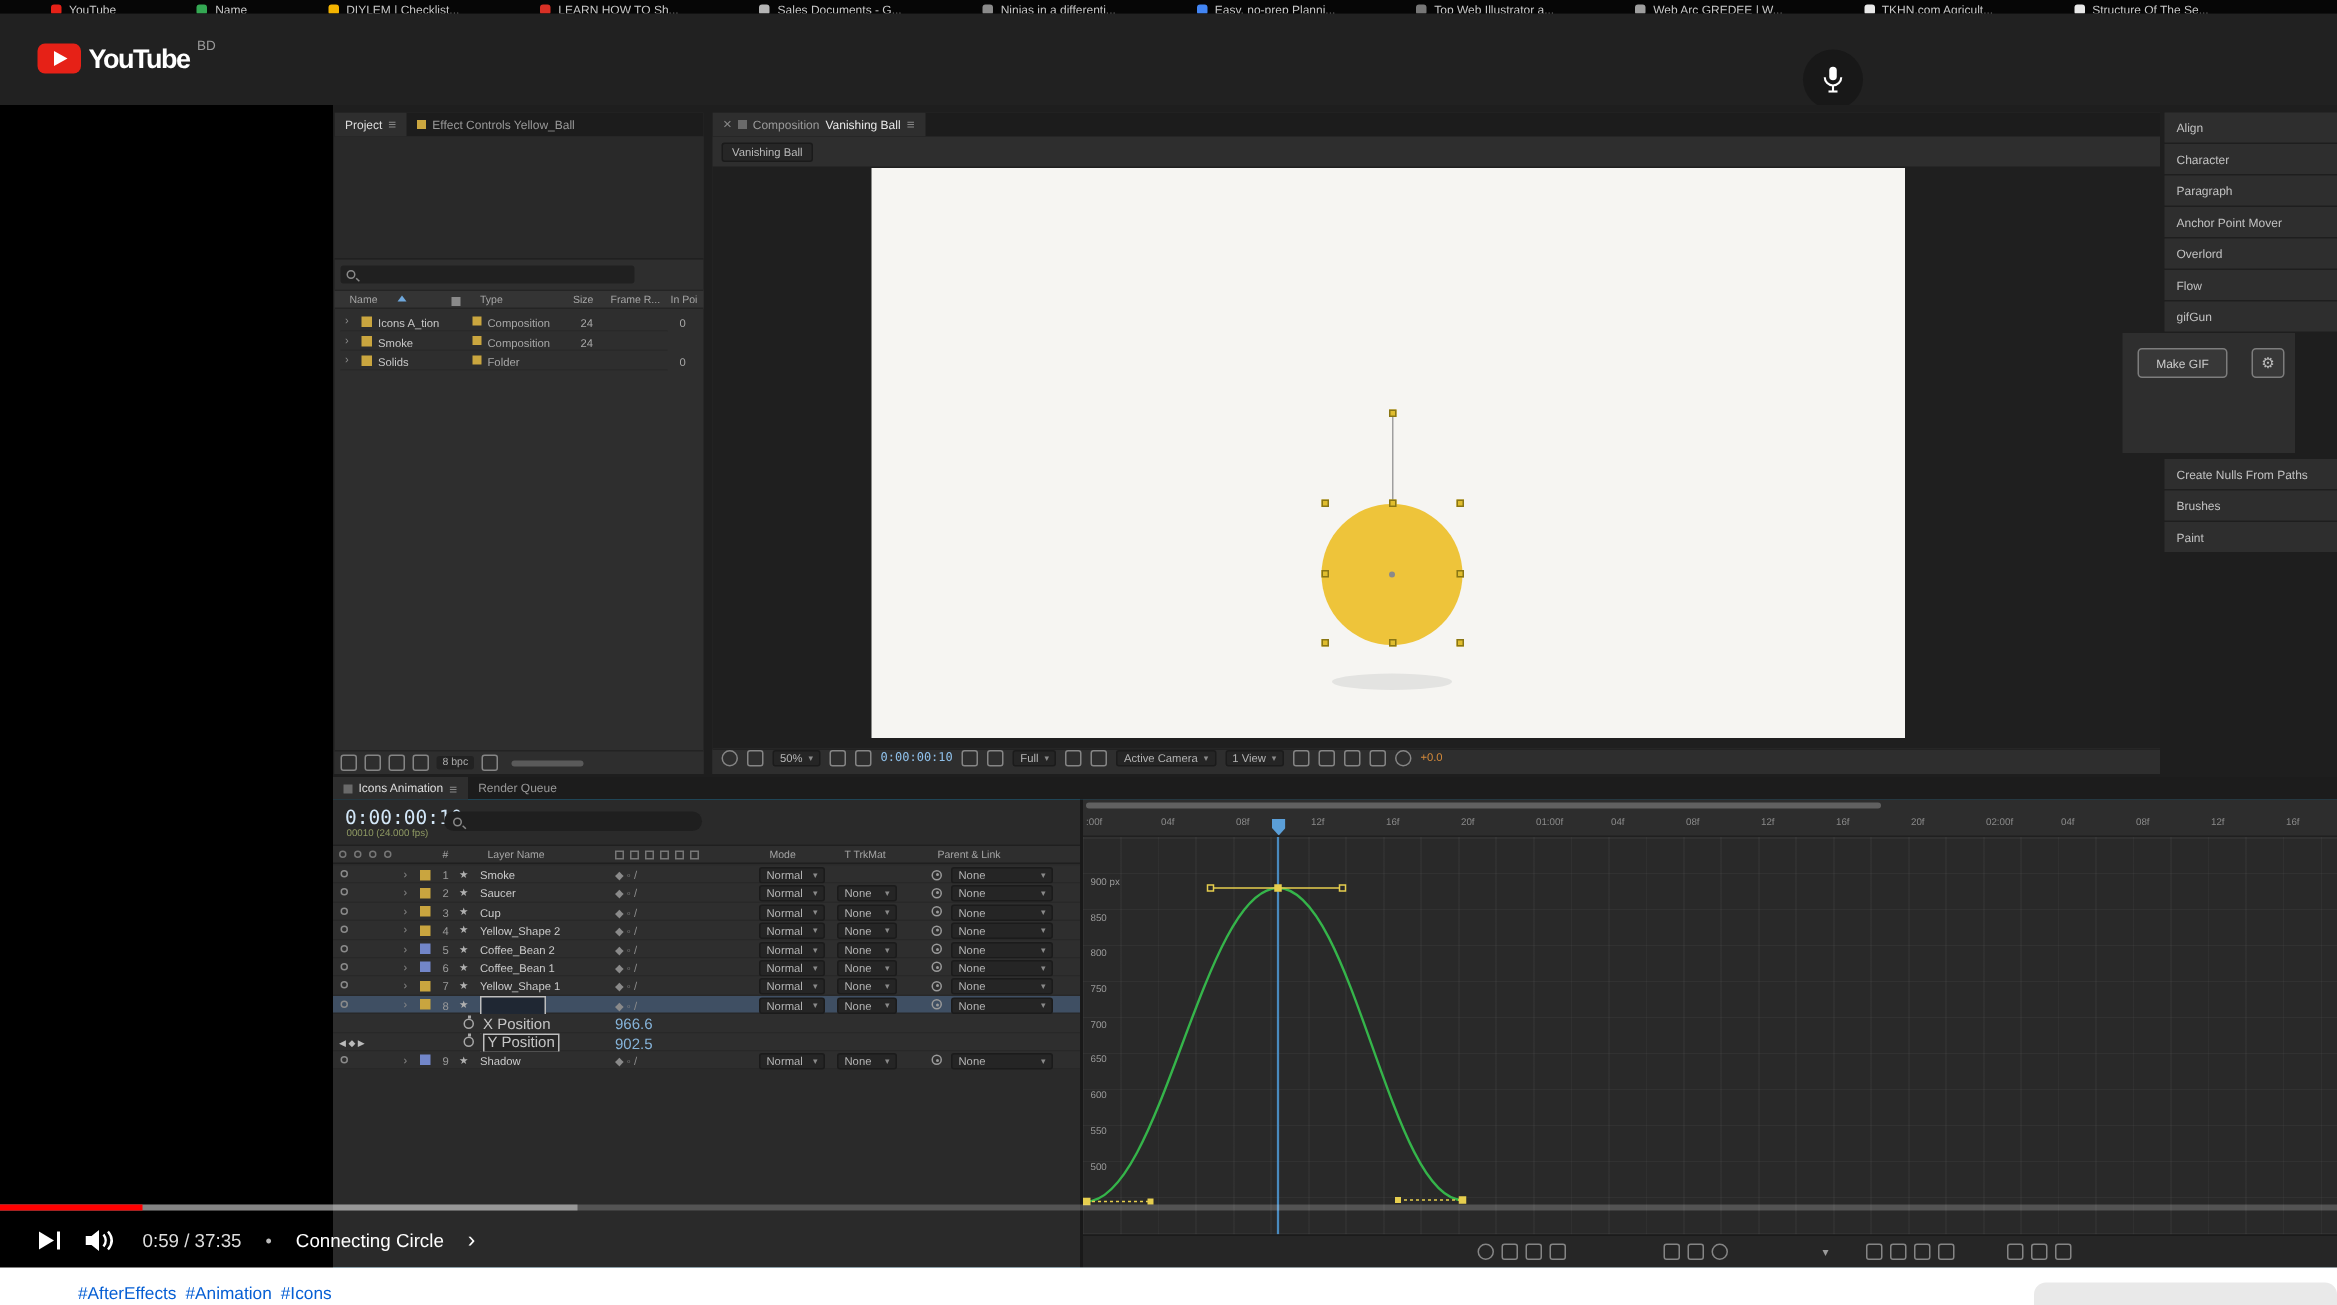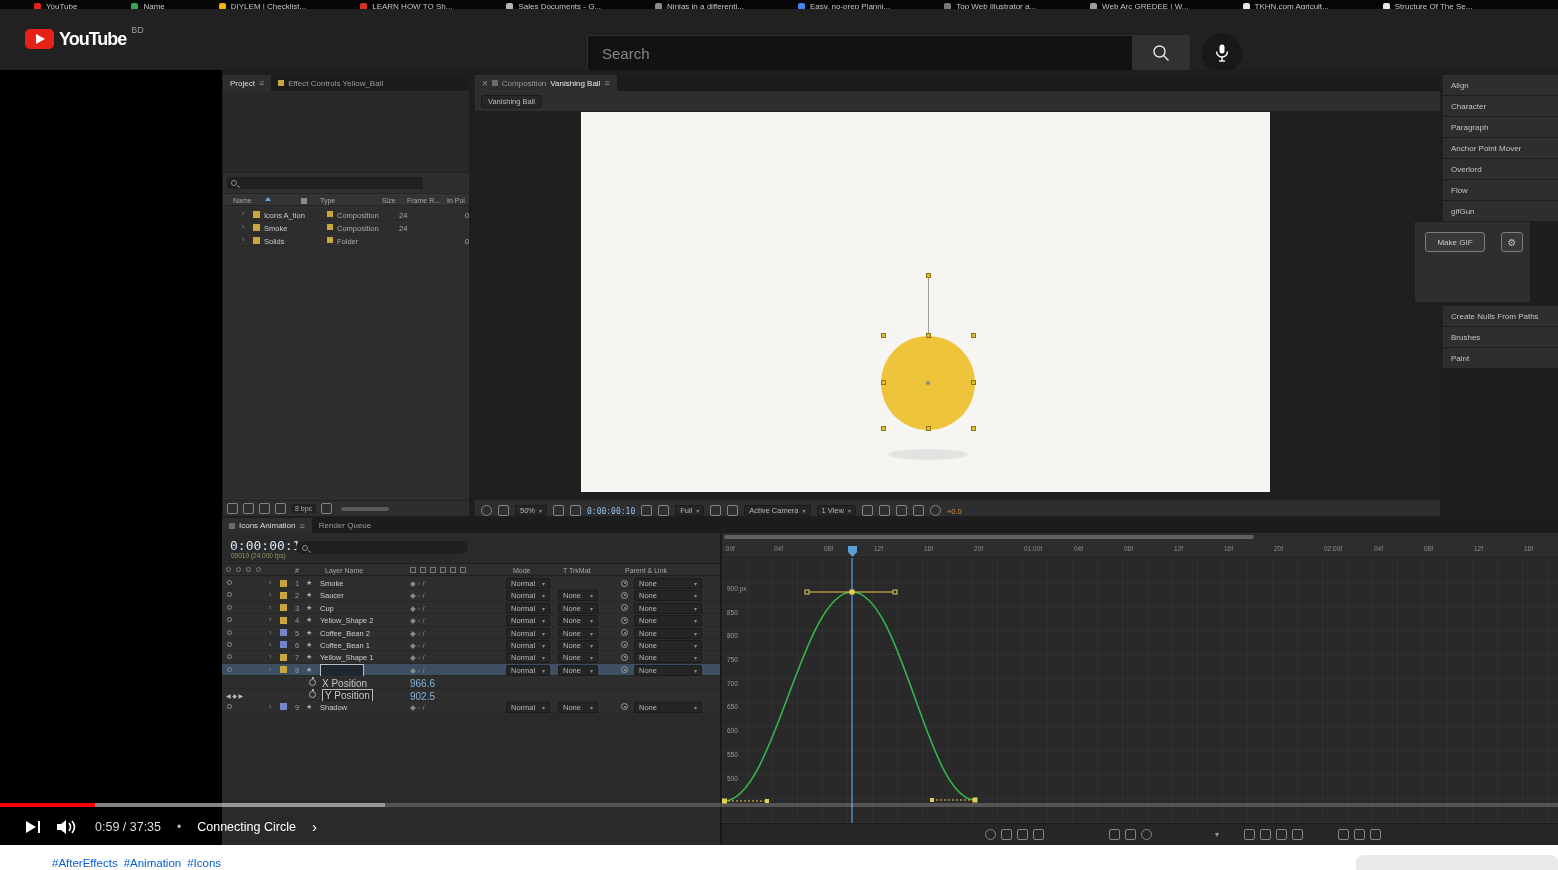--- a/index.html
+++ b/index.html
@@ -47,21 +47,21 @@
 .mini-circ{width:5px;height:5px;border:1px solid #777;border-radius:50%;position:absolute;top:4px}
 .mini-sq{width:6px;height:6px;border:1px solid #777;position:absolute;top:3px}
 
 
 #panel-project{left:1px;top:5px;width:246px;height:441px}
 #prj-preview{position:absolute;left:0;top:16px;width:246px;height:82px;background:#292929;border-bottom:1px solid #202020}
 #prj-search{position:absolute;left:4px;top:102px;width:196px;height:12px;background:#202020;border-radius:2px;display:flex;align-items:center;gap:4px;padding:0 4px}
 #prj-cols{position:absolute;left:0;top:118px;width:246px;height:13px;background:#343434;border-top:1px solid #242424;border-bottom:1px solid #242424;font-size:7px;color:#a5a5a5}
 #prj-cols>span{position:absolute;top:3px}
 .sort-asc{width:0;height:0;border-left:3px solid transparent;border-right:3px solid transparent;border-bottom:4px solid #6fa8dc;position:absolute;top:5px}
-#prj-rows{position:absolute;left:16px;top:133px;width:218px}
+#prj-rows{position:absolute;left:4px;top:133px;width:218px}
 .prj-row{position:relative;height:13px;border-bottom:1px solid #292929;font-size:7.5px;background:#2e2e2e}
 .prj-row>*{position:absolute;top:3px}
 .prj-exp{left:3px;color:#888;top:1px}
 .prj-exp:before{content:"›"}
 .prj-sw{left:14px;width:7px;height:7px;background:#caa63f}
 .prj-name{left:25px;color:#c8c8c8;white-space:nowrap}
 .prj-type-sw{left:88px;width:6px;height:6px;background:#caa63f}
 .prj-type{left:98px;color:#a8a8a8}
 .prj-size{left:160px;color:#a8a8a8}
 .prj-right{left:226px;color:#a8a8a8}
@@ -72,21 +72,21 @@
 
 #panel-comp{left:253px;top:5px;width:965px;height:441px}
 #comp-subtab{position:absolute;left:6px;top:20px;height:13px;background:#262626;border:1px solid #1a1a1a;border-radius:2px;display:flex;align-items:center;padding:0 6px;font-size:7.5px;color:#bbb}
 #comp-viewer{position:absolute;left:0;top:36px;width:965px;height:388px;background:#1f1f1f}
 #comp-canvas{position:absolute;left:106px;top:1px;width:689px;height:380px;background:#f6f5f2}
 #ball{position:absolute;left:300px;top:224px;width:94px;height:94px;border-radius:50%;background:#eec43a}
 #ball-shadow{position:absolute;left:307px;top:337px;width:80px;height:11px;border-radius:50%;background:#e3e3e1}
 #motion-path{position:absolute;left:347px;top:163px;width:1px;height:108px;background:#9f9f9f}
 #anchor-pt{position:absolute;left:345px;top:269px;width:4px;height:4px;border-radius:50%;background:#8a8a8a}
 .hdl{position:absolute;width:5px;height:5px;background:#e0bd2e;border:1px solid #8a7614}
-#comp-footer{position:absolute;left:0;bottom:0;width:965px;height:17px;background:#2e2e2e;border-top:1px solid #222;display:flex;align-items:flex-end;gap:6px;padding:0 6px;font-size:7.5px}
+#comp-footer{position:absolute;left:0;bottom:0;width:965px;height:17px;background:#2e2e2e;border-top:1px solid #222;display:flex;align-items:flex-start;gap:6px;padding:0 6px;font-size:7.5px}
 .cf-tc{color:#8fc0ea;font-family:"DejaVu Sans Mono",monospace;font-size:8px}
 .exposure{color:#d58a3a}
 
 
 #side-top{position:absolute;left:1221px;top:5px;width:115px}
 #side-bottom{position:absolute;left:1221px;top:236px;width:115px}
 .sideitem{height:20px;background:#2e2e2e;margin-bottom:1px;display:flex;align-items:center;padding-left:8px;font-size:8px;color:#c2c2c2;cursor:pointer}
 #gifgun-body{position:absolute;left:1193px;top:152px;width:115px;height:80px;background:#2e2e2e}
 #makegif-btn{position:absolute;left:10px;top:10px;width:60px;height:20px;border:1px solid #7d7d7d;border-radius:3px;background:#383838;color:#ccc;font-size:8px;display:flex;align-items:center;justify-content:center;cursor:pointer}
 #gear-btn{position:absolute;left:86px;top:10px;width:22px;height:20px;border:1px solid #7d7d7d;border-radius:3px;background:#383838;color:#ccc;display:flex;align-items:center;justify-content:center;cursor:pointer}
@@ -213,29 +213,20 @@
     <span class="bm-label">Structure Of The Se...</span>
   </div>
   </div>
 
 <div id="yt-header">
   <div id="yt-logo">
     <span class="logo-badge"></span>
     <span class="logo-text">YouTube</span>
     <span class="logo-region">BD</span>
   </div>
-  <div id="search-area">
-    <input id="search-input" placeholder="Search" style="">
-    <div id="search-button">
-      <svg width="18" height="18" viewBox="0 0 18 18">
-          <circle cx="7.5" cy="7.5" r="5.5" fill="none" stroke="#e8e8e8" stroke-width="1.4"></circle>
-          <line x1="11.8" y1="11.8" x2="16.5" y2="16.5" stroke="#e8e8e8" stroke-width="1.4"></line>
-        </svg>
-    </div>
-  </div>
   <div id="mic-button">
     <svg width="16" height="18" viewBox="0 0 16 18">
         <rect x="5.5" y="0.5" width="5" height="9" rx="2.5" fill="#fff"></rect>
         <path d="M2.5 7.5 a5.5 5.5 0 0 0 11 0" fill="none" stroke="#fff" stroke-width="1.4"></path>
         <line x1="8" y1="13" x2="8" y2="17" stroke="#fff" stroke-width="1.4"></line>
         <line x1="5" y1="17" x2="11" y2="17" stroke="#fff" stroke-width="1.4"></line>
       </svg>
   </div>
 </div>
 

